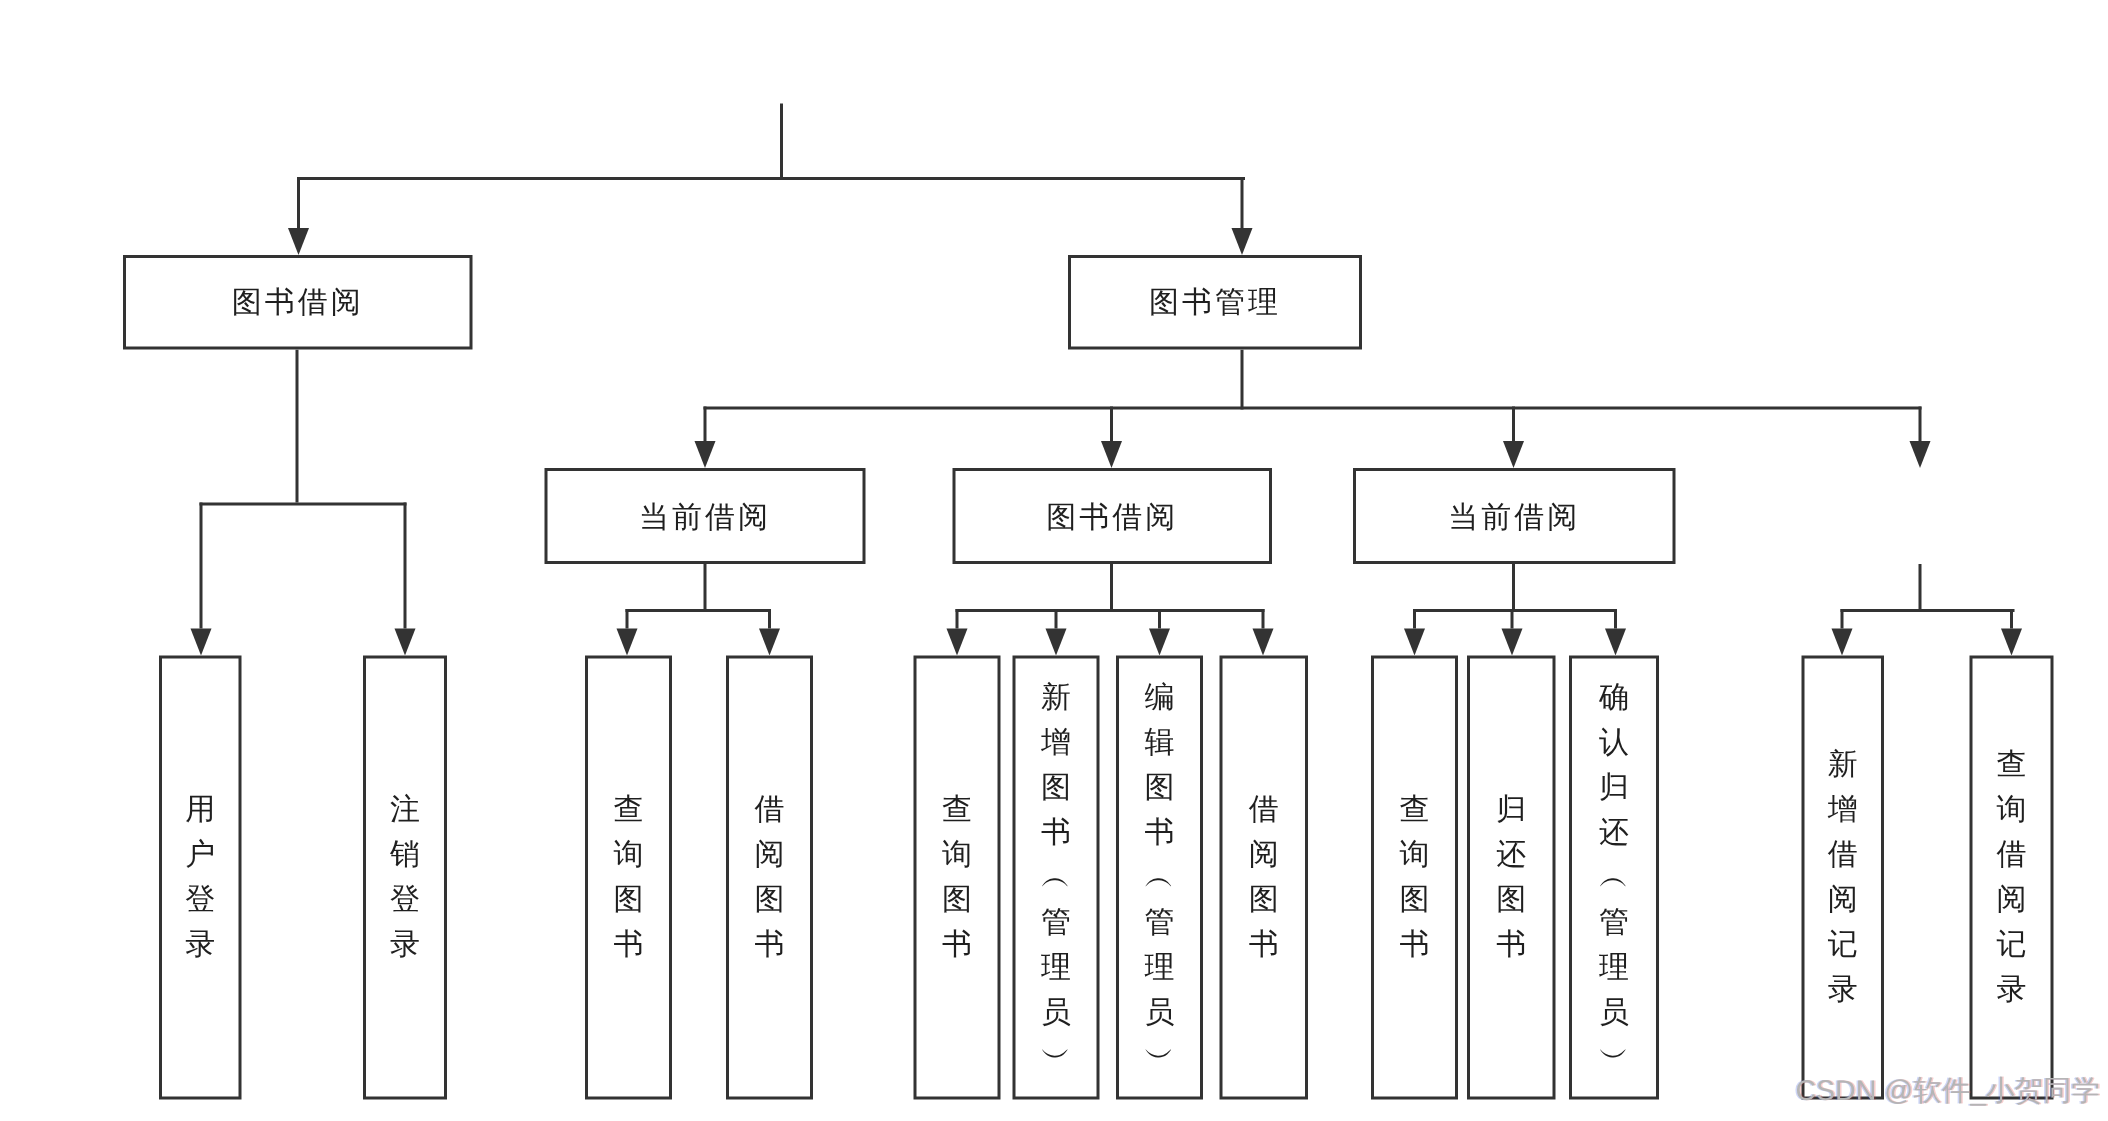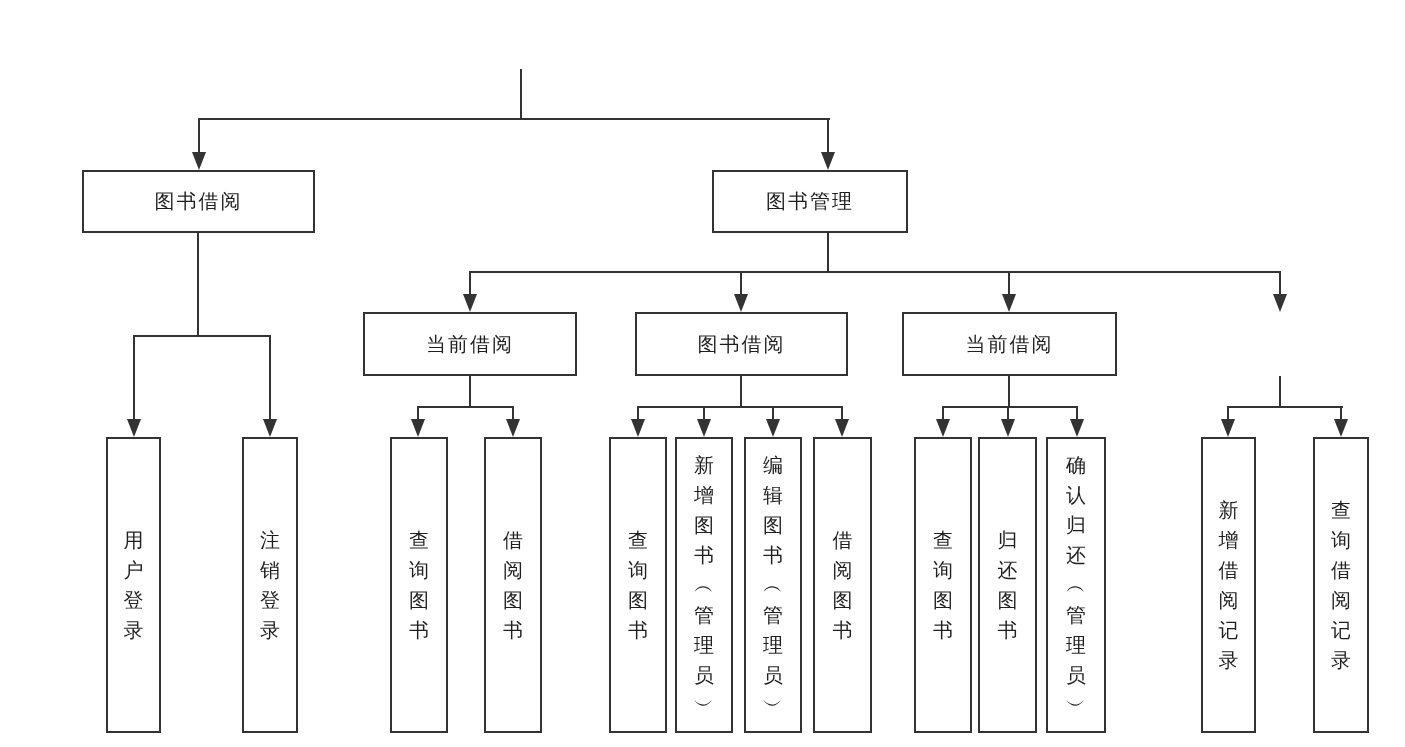--- a/index.html
+++ b/index.html
@@ -197,13 +197,14 @@
   <div class="vl" style="left:1076px;top:406px;height:13px"></div>
   <div class="arr" style="left:1070px;top:419px"></div>
 
   <div class="vl" style="left:1279px;top:376px;height:30px"></div>
   <div class="hl" style="left:1227px;top:406px;width:116px"></div>
   <div class="vl" style="left:1227px;top:406px;height:13px"></div>
   <div class="arr" style="left:1221px;top:419px"></div>
   <div class="vl" style="left:1340px;top:406px;height:13px"></div>
   <div class="arr" style="left:1334px;top:419px"></div>
 
+  <div class="watermark">CSDN @软件_小贺同学</div>
 </div>
 
 </body></html>

